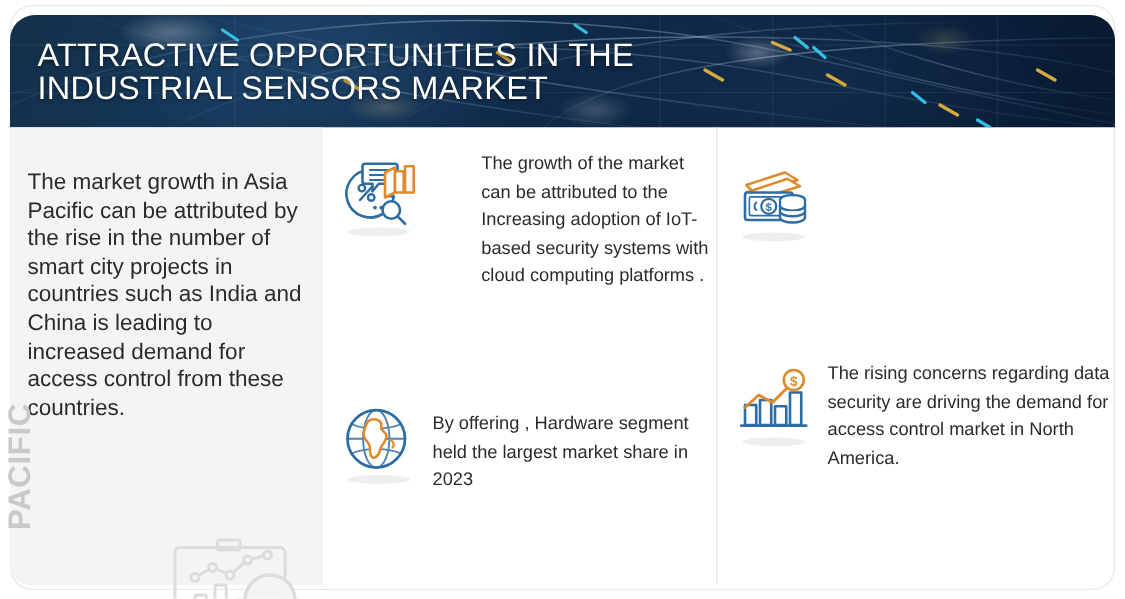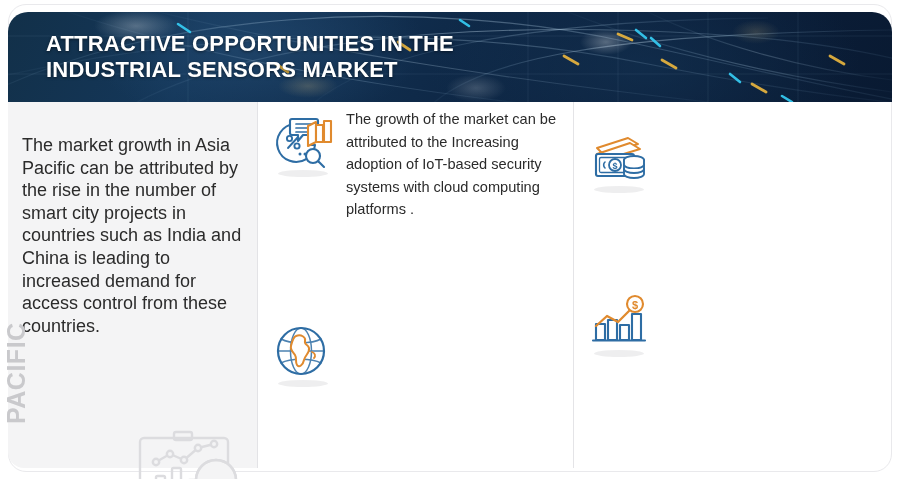--- a/index.html
+++ b/index.html
@@ -53,25 +53,25 @@
       radial-gradient(ellipse 300px 160px at 72% 60%, rgba(20,52,84,0.6) 0%, rgba(10,28,50,0) 72%),
       linear-gradient(115deg, #123049 0%, #14375a 22%, #0f2a49 48%, #0b1f3b 72%, #091a32 100%);
   }
   .banner-streaks {
     position: absolute;
     left: 0; top: 0;
     width: 884px; height: 90px;
   }
   .banner-title {
     position: absolute;
-    left: 38px;
+    left: 22px;
     top: 19px;
     color: #ffffff;
-    font-size: 22px;
-    font-weight: bold;
+    font-size: 26px;
+    font-weight: normal;
     line-height: 26px;
     letter-spacing: 0.2px;
     text-shadow: 0 1px 3px rgba(0,0,0,0.5);
     white-space: pre-line;
     z-index: 3;
   }
 
   
   .body-area {
     position: absolute;
@@ -154,21 +154,21 @@
     border-radius: 50%;
     background: rgba(120,125,135,0.13);
   }
   .item-text {
     font-size: 14.6px;
     line-height: 22.6px;
     color: #2b2b2b;
   }
 
   
-  .item-iot    { left: 14px;  top: 10px;  width: 300px; }
+  .item-iot    { left: 14px;  top: 22px;  width: 300px; gap: 39px; }
   .item-iot .item-text    { width: 218px; margin-left: 12px; margin-top: -4px; }
 
   .item-globe  { left: 14px;  top: 220px; width: 300px; }
   .item-globe .item-text  { width: 210px; margin-left: 12px; margin-top: 6px; }
 
   .item-money  { left: 14px;  top: 26px;  width: 306px; }
   .item-money .item-text  { width: 240px; margin-left: 12px; margin-top: -4px; }
 
   .item-growth { left: 14px;  top: 190px; width: 306px; }
   .item-growth .item-text { width: 240px; margin-left: 12px; margin-top: -4px; }
@@ -346,20 +346,21 @@
               <ellipse cx="29" cy="29" rx="10.5" ry="23"></ellipse>
               <line x1="6" y1="29" x2="52" y2="29"></line>
               <path d="M9,17 C18,22 40,22 49,17"></path>
               <path d="M9,41 C18,36 40,36 49,41"></path>
             </g>
 
             <path d="M24,14 C29,12 34,15 33,19 C32,23 36,22 37,26 C38,31 33,33 32,38 C31,43 27,46 25,43 C23,40 25,36 23,33 C21,30 18,28 19,24 C20,20 21,15 24,14 Z" fill="#ffffff" stroke="#e08a2e" stroke-width="2"></path>
             <path d="M40,30 C43,31 44,34 42,36" stroke="#e08a2e" stroke-width="1.8"></path>
           </svg>
         </div>
+        <div class="item-text">By offering , Hardware segment held the largest market share in 2023</div>
       </div>
     </div>
 
     <div class="col col-right">
 
       <div class="item item-money">
         <div class="item-icon">
           <div class="shadow"></div>
           <svg viewBox="0 0 62 62" width="62" height="62" fill="none" stroke-linecap="round" stroke-linejoin="round">
 
@@ -397,17 +398,18 @@
             </g>
 
             <line x1="5" y1="48.5" x2="57" y2="48.5" stroke="#2e6da4" stroke-width="2.1"></line>
 
             <polyline points="8,34 19,24 30,30 42,18" stroke="#e08a2e" stroke-width="2.3"></polyline>
 
             <circle cx="47" cy="12" r="8" fill="#ffffff" stroke="#e08a2e" stroke-width="2.1"></circle>
             <text x="47" y="16.5" font-family="Liberation Sans, sans-serif" font-size="11" font-weight="bold" fill="#e08a2e" text-anchor="middle">$</text>
           </svg>
         </div>
+        <div class="item-text">The rising concerns regarding data security are driving the demand for access control market in North America.</div>
       </div>
     </div>
 
   </div>
 </div>
 
 </body></html>

